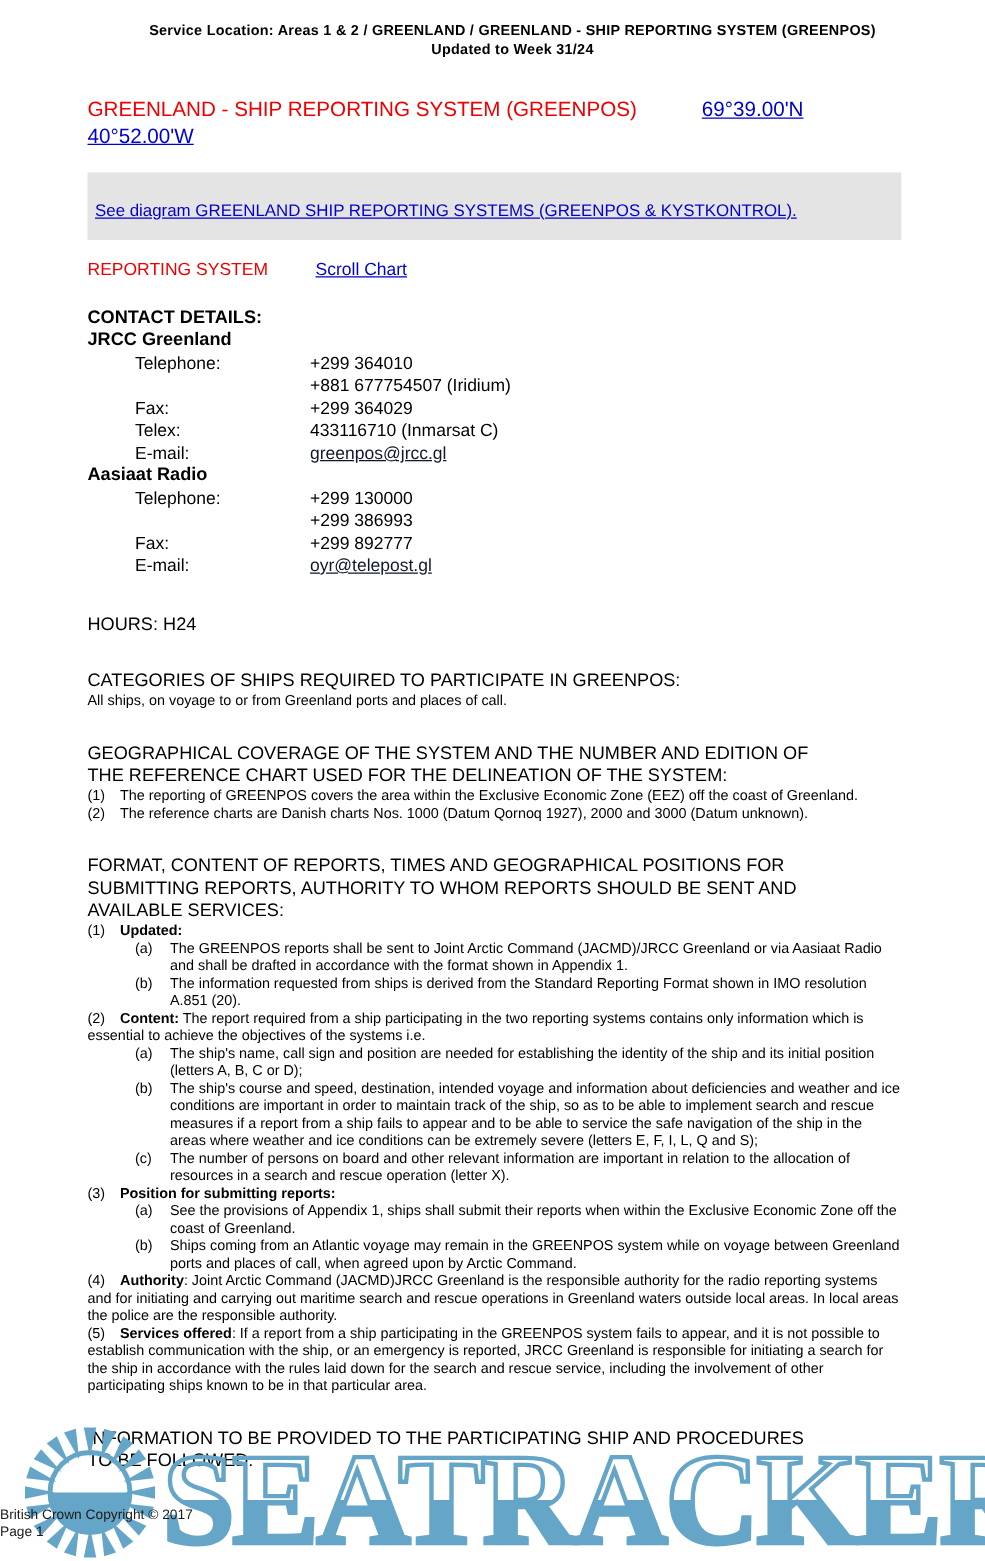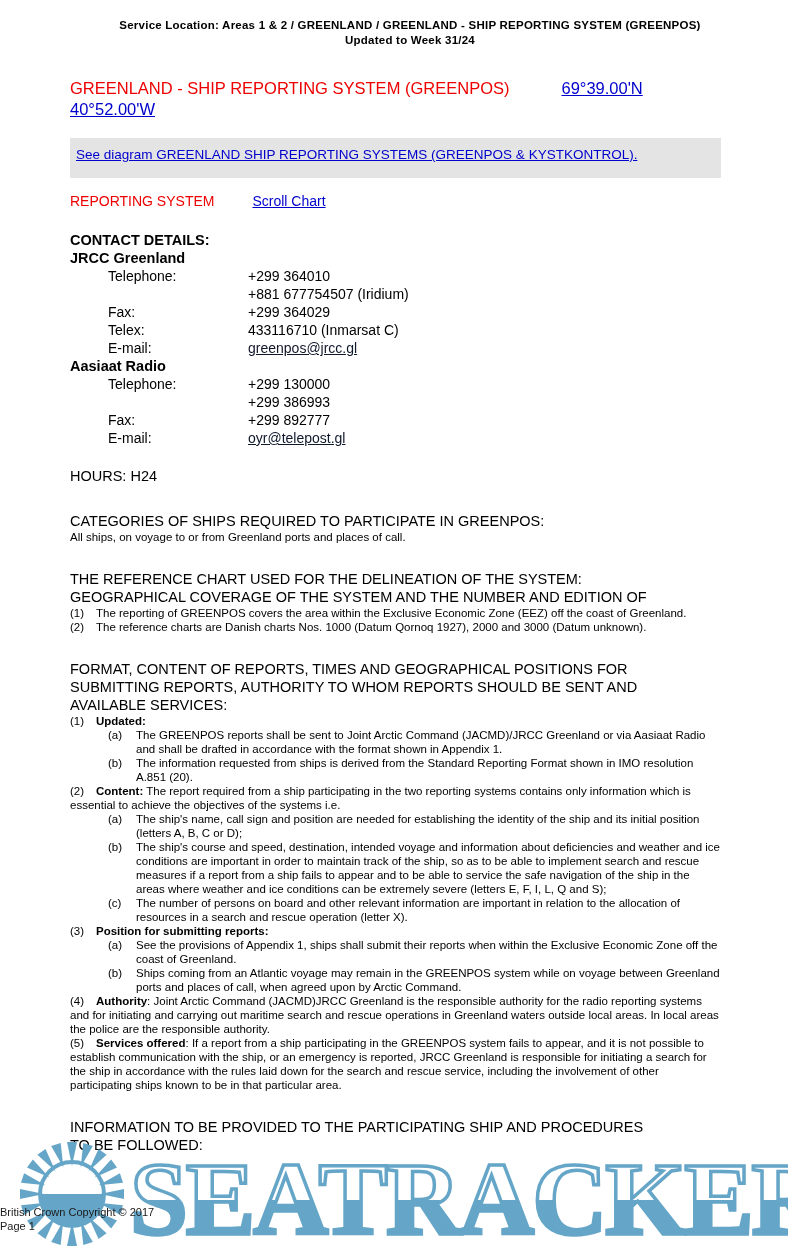--- a/index.html
+++ b/index.html
@@ -66,21 +66,21 @@
     text-decoration: underline;
     white-space: nowrap;
   }
   .coord-gap { display: inline-block; width: 52px; }
 
   
   .diagram-banner {
     margin-top: 18px;
     width: 651px;
     background: #E4E4E4;
-    padding: 7px 0 14px 6px;
+    padding: 22px 0 14px 6px;
     box-sizing: border-box;
   }
   .diagram-link {
     color: #0000CC;
     text-decoration: underline;
     font-size: 13.5px;
     line-height: 18px;
   }
 
   
@@ -115,20 +115,21 @@
     line-height: 18px;
   }
   .c-label { width: 140px; padding-left: 38px !important; }
   .c-value { width: 320px; }
   .c-link { color: #0f172a; text-decoration: underline; }
 
   
   .hours {
     font-size: 14.5px;
     line-height: 19px;
+    margin-top: 10px;
   }
 
   
   .head-caps {
     font-size: 14.5px;
     line-height: 18px;
   }
   .body-sm {
     font-size: 11.5px;
     line-height: 14px;
@@ -280,22 +281,22 @@
       <span>H24</span>
     </div>
 
     <div class="spacer-26"></div>
 
     <div class="head-caps">CATEGORIES OF SHIPS REQUIRED TO PARTICIPATE IN GREENPOS:</div>
     <div class="body-sm">All ships, on voyage to or from Greenland ports and places of call.</div>
 
     <div class="spacer-26"></div>
 
+    <div class="head-caps">GEOGRAPHICAL COVERAGE OF THE SYSTEM AND THE NUMBER AND EDITION OF</div>
     <div class="head-caps">THE REFERENCE CHART USED FOR THE DELINEATION OF THE SYSTEM:</div>
-    <div class="head-caps">GEOGRAPHICAL COVERAGE OF THE SYSTEM AND THE NUMBER AND EDITION OF</div>
     <div class="numbered">
       <div class="hang">
         <span class="num-marker">(1)</span>
         <span class="hang-text">The reporting of GREENPOS covers the area within the Exclusive Economic Zone (EEZ) off the coast of Greenland.</span>
       </div>
       <div class="hang">
         <span class="num-marker">(2)</span>
         <span class="hang-text">The reference charts are Danish charts Nos. 1000 (Datum Qornoq 1927), 2000 and 3000 (Datum unknown).</span>
       </div>
     </div>

